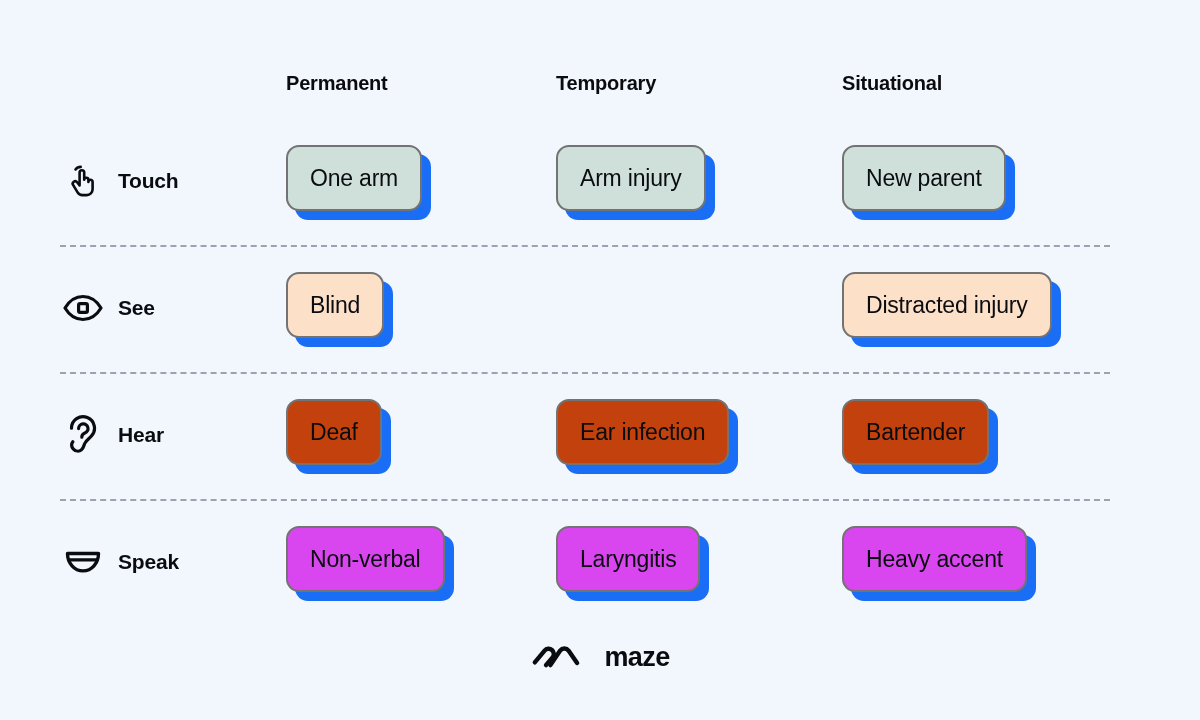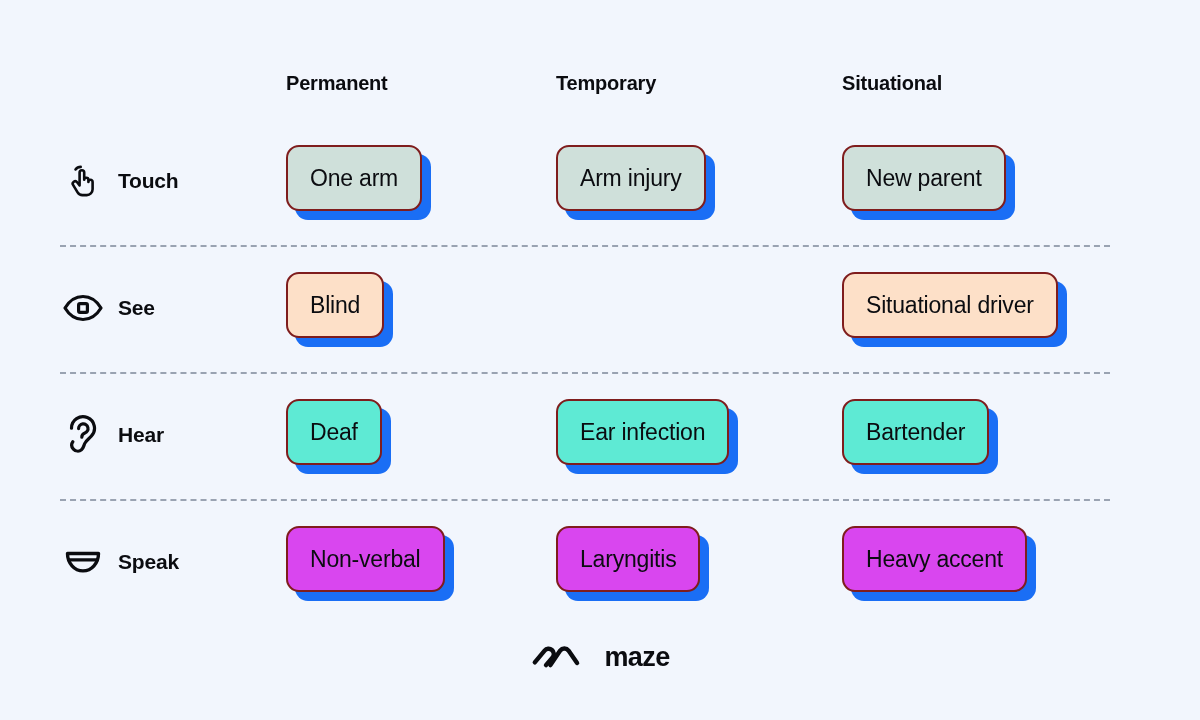--- a/index.html
+++ b/index.html
@@ -105,33 +105,33 @@
   .chip-slot.s1 { left: 556px; }
   .chip-slot.s2 { left: 842px; }
 
   .chip {
     position: relative;
     display: inline-flex;
     align-items: center;
     justify-content: center;
     height: 66px;
     padding: 0 22px;
-    border: 2px solid #7f1d1d;
+    border: 2px solid #737373;
     border-radius: 13px;
     font-size: 23px;
     color: #0b0c10;
     letter-spacing: -0.2px;
     white-space: nowrap;
     background: #cfe0da;
     box-shadow: 9px 9px 0 0 #1a6ef5;
     z-index: 2;
   }
   .chip.touch  { background: #cfe0da; }
   .chip.see    { background: #fde0c8; }
-  .chip.hear   { background: #5eead4; }
+  .chip.hear   { background: #c2410c; }
   .chip.speak  { background: #d946ef; }
 
   
   .brand {
     position: absolute;
     left: 0;
     top: 640px;
     width: 1200px;
     display: flex;
     align-items: center;
@@ -186,21 +186,21 @@
           <path d="M3 15C7.5 7.5 13.8 3.5 21 3.5S34.5 7.5 39 15c-4.5 7.5-10.8 11.5-18 11.5S7.5 22.5 3 15Z" stroke="#0b0c10" stroke-width="3.2" stroke-linejoin="round" fill="none"></path>
           <rect x="16.6" y="10.6" width="8.8" height="8.8" rx="1.4" stroke="#0b0c10" stroke-width="3.2" fill="none"></rect>
         </svg>
       </span>
       <span class="row-name">See</span>
     </div>
     <div class="chip-slot s0">
       <span class="chip see">Blind</span>
     </div>
     <div class="chip-slot s2">
-      <span class="chip see">Situational driver</span>
+      <span class="chip see">Distracted injury</span>
     </div>
   </div>
 
   <div class="row r2">
     <div class="row-divider"></div>
     <div class="row-label">
       <span class="row-icon">
         <svg width="38" height="42" viewBox="0 0 38 42" fill="none">
           <path d="M7.5 14.2a11.5 11.5 0 1 1 19.8 8c-3 3.2-5.4 4.4-6.6 7.3-1 2.4-1.2 4.6-3.2 6.2-2.4 2-6 1.7-8.1-.6-2-2.2-2.1-5.2-.6-7.3" stroke="#0b0c10" stroke-width="3.2" stroke-linecap="round" stroke-linejoin="round" fill="none"></path>
           <path d="M14.6 14.6a4.7 4.7 0 1 1 6.3 4.4c-2 .8-3.1 2.2-3.1 4.2" stroke="#0b0c10" stroke-width="3.2" stroke-linecap="round" stroke-linejoin="round" fill="none"></path>

